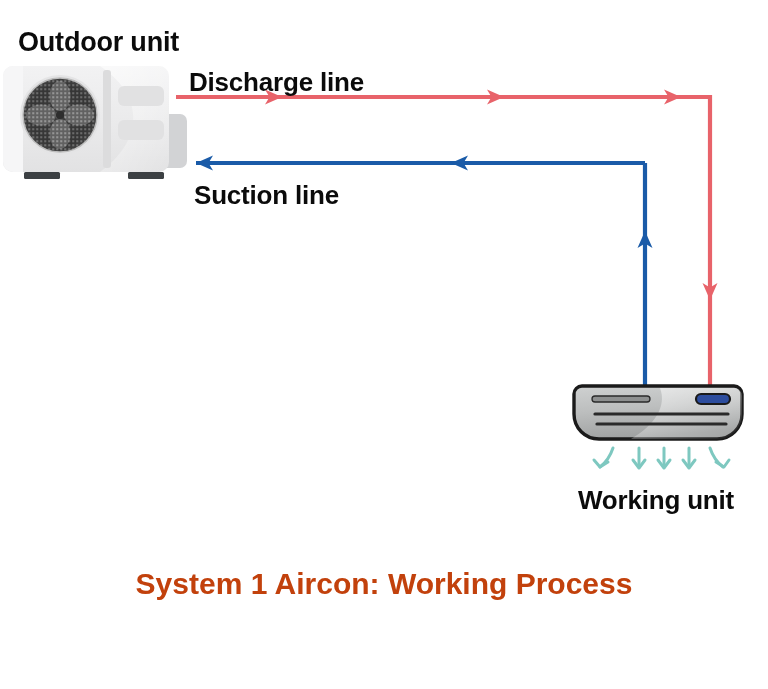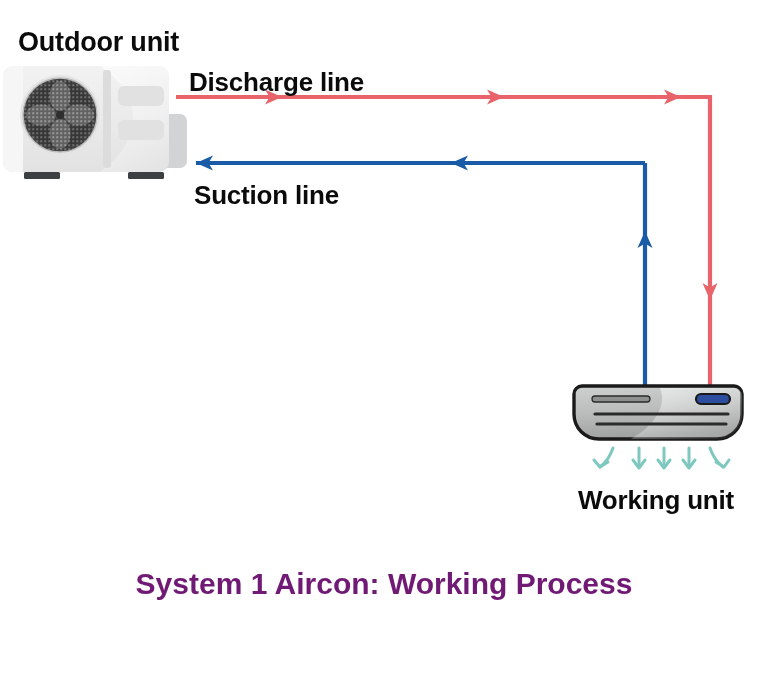--- a/index.html
+++ b/index.html
@@ -56,21 +56,21 @@
   #diagram-title {
     position: absolute;
     left: 0;
     top: 562px;
     width: 768px;
     text-align: center;
     font-family: "Liberation Sans", sans-serif;
     font-weight: bold;
     font-size: 30px;
     line-height: 43px;
-    color: #701a75;
+    color: #c2410c;
   }
 </style>
 </head>
 <body>
 
 <div id="stage">
 
   <svg id="diagram-svg" viewBox="0 0 768 689">
 
     <defs>

